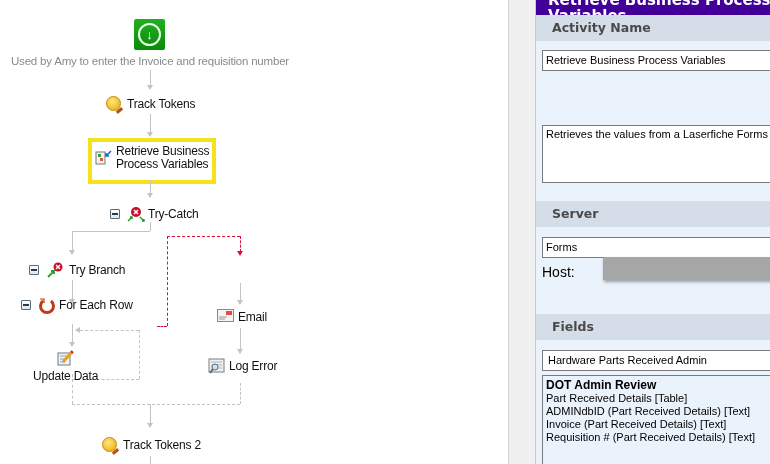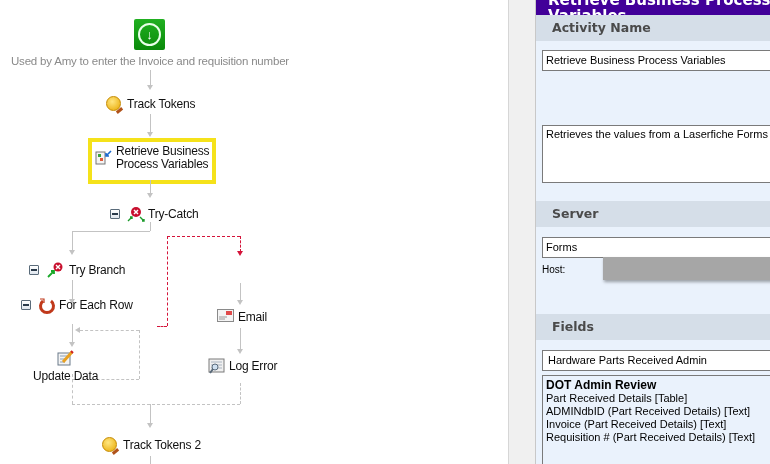--- a/index.html
+++ b/index.html
@@ -26,21 +26,21 @@
     .coin { width:13px; height:13px; border-radius:50%; background:radial-gradient(circle at 40% 35%,#ffe680,#e8a800); border:1px solid #c58a00; position:relative; }
     .coin::after { content:""; position:absolute; right:-3px; bottom:-2px; width:7px; height:3px; background:#b0521a; transform:rotate(-40deg); }
     .ico { width:16px; height:16px; position:relative; display:inline-block; }
     .splitter { position:absolute; left:508px; top:0; width:26px; height:464px; background:#f0f0f0; border-left:1px solid #d6d6d6; }
     .splitter::after { content:""; position:absolute; right:-2px; top:0; width:2px; height:464px; background:#c8c8c8; }
     .panel { position:absolute; left:536px; top:0; width:234px; height:464px; background:#eaf2fc; }
     .panel-title { position:absolute; left:0; top:0; width:234px; height:15px; background:#420099; color:#fff; font-weight:bold; font-size:15px; overflow:hidden; line-height:15px; }
     .panel-title span { position:relative; top:-8px; left:12px; font-family:"DejaVu Sans", sans-serif; }
     .section-hdr { position:absolute; left:0; width:234px; height:26px; background:#d5dee8; font-family:"DejaVu Sans", sans-serif; font-weight:bold; font-size:12.5px; color:#4a4a4a; line-height:26px; padding-left:16px; box-sizing:border-box; }
     .field { position:absolute; left:6px; width:240px; background:#fff; border:1px solid #7a7a7a; font-size:11px; color:#000; box-sizing:border-box; padding-left:3px; white-space:nowrap; overflow:hidden; }
-    .plain { position:absolute; left:6px; font-size:10px; color:#000; white-space:nowrap; }
+    .plain { position:absolute; left:6px; font-size:14px; color:#000; white-space:nowrap; }
     .fields-box { position:absolute; left:6px; top:375px; width:240px; height:100px; border:1px solid #7a7a7a; background:#eaf2fc; font-size:11px; padding:3px 3px; box-sizing:border-box; line-height:13px; }
     .fields-box .bold { font-weight:bold; font-size:12px; }
     .tooltip { position:absolute; left:603px; top:257px; width:170px; height:23px; background:#a6a6a6; box-shadow:1px 2px 3px rgba(0,0,0,0.35); }
   </style>
 </head>
 <body>
 
 <div class="canvas">
 
   <div class="start-btn">

